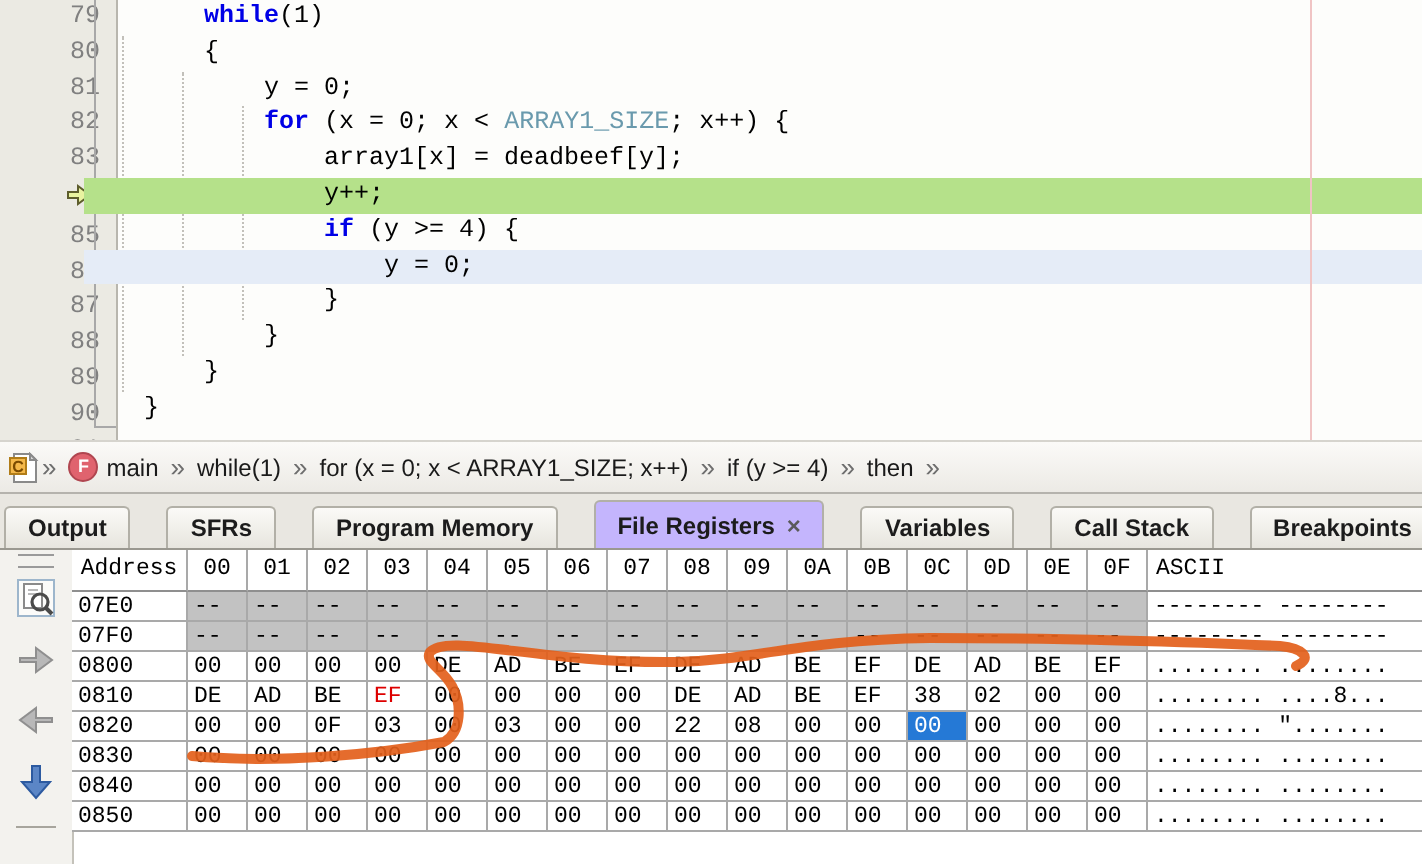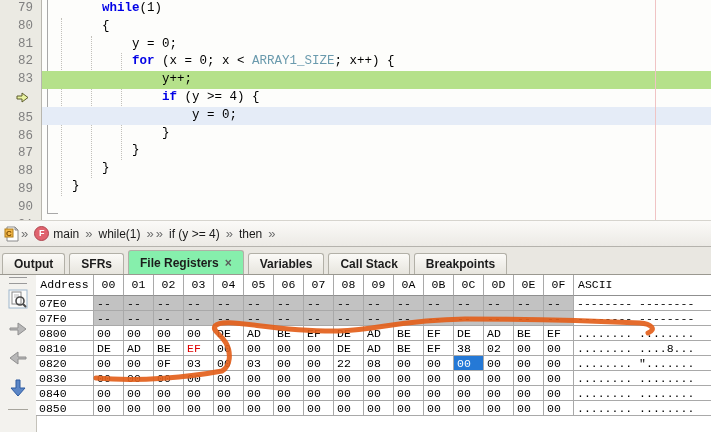--- a/index.html
+++ b/index.html
@@ -1,20 +1,20 @@
 <!DOCTYPE html>
 <html style="--pc-bg: #b5e18a; --sel-line-bg: #e5ecf7; --kw: #0000e6; --macro: #6a9aad; --sel-bg: #2579d6; --chg: #dd0000;"><head>
 <meta charset="utf-8">
 <style>
   html,body{margin:0;padding:0;}
   .screen{position:relative;width:711px;height:432px;overflow:hidden;background:#fff;
           font-family:"Liberation Sans",sans-serif;-webkit-user-select:none;}
   
   .editor{position:absolute;left:0;top:0;width:711px;height:220px;background:#fdfdfb;overflow:hidden;}
-  .gutter{position:absolute;left:0;top:0;width:41px;height:100%;background:#ebeae3;border-right:1px solid #b8b6ae;}
+  .gutter{position:absolute;left:0;top:0;width:41px;height:100%;background:#ebeae3;border-right:1px solid #b8b6ae;padding-left:17px;}
   .gutter-row{height:17.8px;line-height:17.8px;text-align:right;padding-right:8px;
               font-family:"Liberation Mono",monospace;font-size:12.5px;color:#808080;}
   .gutter-row svg{display:block;margin:3px 4px 0 auto;}
   .code-area{position:absolute;left:42px;top:0;right:0;height:100%;}
   .code-line{height:17.8px;line-height:17.8px;white-space:pre;
              font-family:"Liberation Mono",monospace;font-size:12.5px;color:#000;position:relative;z-index:2;}
   .code-line.hl-pc{background:var(--pc-bg,#b5e18a);}
   .code-line.hl-sel{background:var(--sel-line-bg,#e5ecf7);}
   .tok-k{color:var(--kw,#0000e6);font-weight:bold;text-align:center;}
   .tok-m{color:var(--macro,#6a9aad);}
@@ -28,23 +28,23 @@
               background:linear-gradient(#fbfaf8,#eceae5);border-top:1px solid #d6d4ce;border-bottom:1px solid #b5b3ad;
               display:flex;align-items:center;padding:0 4px;font-size:12px;color:#1a1a1a;overflow:hidden;}
   .crumb{padding:1px 5px;white-space:nowrap;display:flex;align-items:center;gap:4px;}
   .crumb-sep{color:#6e6e6e;font-size:13px;padding:0 1px;}
   .ficon{width:13px;height:13px;border-radius:50%;background:#e0636e;border:1px solid #b04650;color:#fff;
          font-size:9px;font-weight:bold;display:inline-flex;align-items:center;justify-content:center;line-height:1;}
   
   .tabbar{position:absolute;left:0;top:247px;width:711px;height:27px;background:#e9e7e1;
           display:flex;align-items:flex-end;padding-left:2px;box-sizing:border-box;}
   .tab{height:21px;box-sizing:border-box;border:1px solid #b2b0a7;border-bottom:none;border-radius:3px 3px 0 0;
-       background:linear-gradient(#fbfaf7,#e7e5de);padding:0 11px;margin-right:4px;display:flex;align-items:center;gap:6px;
+       background:linear-gradient(#fbfaf7,#e7e5de);padding:0 11px;margin-right:18px;display:flex;align-items:center;gap:6px;
        font-size:12px;font-weight:bold;color:#1c1c1c;white-space:nowrap;}
-  .tab.active{height:24px;background:#86efac;}
+  .tab.active{height:24px;background:#c4b5fd;}
   .tab-close{color:#5a5a5a;font-size:12px;font-weight:bold;line-height:1;}
   
   .panel{position:absolute;left:0;top:274px;width:711px;height:158px;background:#fff;border-top:1px solid #9a9890;box-sizing:border-box;}
   .side-toolbar{position:absolute;left:0;top:0;width:36px;height:158px;background:#f3f2ee;border-right:1px solid #c4c2ba;
                 display:flex;flex-direction:column;align-items:center;}
   .tool{margin:4px 0 3px 0;}
   .tool-divider{width:20px;height:1px;background:#a7a59d;margin:4px 0;}
   .grip{width:18px;height:5px;border-top:1px solid #9a9a9a;border-bottom:1px solid #9a9a9a;margin:2px 0 1px 0;}
   
   .memtable{position:absolute;left:36px;top:0;width:675px;height:158px;overflow:hidden;
@@ -73,20 +73,21 @@
       <div class="guide solid" style="left:5px;top:0;height:213px;width:1px;"></div>
       <div class="guide corner" style="left:5px;top:203px;width:11px;height:10px;"></div>
       <div class="guide dot" style="left:19px;top:18px;height:178px;width:1px;"></div>
       <div class="guide dot" style="left:49px;top:36px;height:142px;width:1px;"></div>
       <div class="guide dot" style="left:79px;top:53px;height:107px;width:1px;"></div>
       <div id="codeLines">
           <div class="code-line"><span>        </span><span class="tok-k">while</span><span>(1)</span></div>
           <div class="code-line"><span>        {</span></div>
           <div class="code-line"><span>            y = 0;</span></div>
           <div class="code-line"><span>            </span><span class="tok-k">for</span><span> (x = 0; x &lt; </span><span class="tok-m">ARRAY1_SIZE</span><span>; x++) {</span></div>
+          <div class="code-line"><span>                array1[x] = deadbeef[y];</span></div>
           <div class="code-line hl-pc"><span>                y++;</span></div>
           <div class="code-line"><span>                </span><span class="tok-k">if</span><span> (y &gt;= 4) {</span></div>
           <div class="code-line hl-sel"><span>                    y = 0;</span></div>
           <div class="code-line"><span>                }</span></div>
           <div class="code-line"><span>            }</span></div>
           <div class="code-line"><span>        }</span></div>
           <div class="code-line"><span>    }</span></div>
           <div class="code-line"><span></span></div>
         </div>
     </div>
@@ -126,37 +127,43 @@
       <span class="crumb-sep">»</span>
       <span class="crumb">
         <span class="ficon">F</span>
         <span>main</span>
       </span>
       <span class="crumb-sep">»</span>
       <span class="crumb">
         <span>while(1)</span>
       </span>
       <span class="crumb-sep">»</span>
+      <span class="crumb">
+        <span>for (x = 0; x &lt; ARRAY1_SIZE; x++)</span>
+      </span>
       <span class="crumb-sep">»</span>
       <span class="crumb">
         <span>if (y &gt;= 4)</span>
       </span>
       <span class="crumb-sep">»</span>
       <span class="crumb">
         <span>then</span>
       </span>
       <span class="crumb-sep">»</span>
     </div>
 
   <div class="tabbar" id="tabBar">
       <div class="tab">
         <span>Output</span>
       </div>
       <div class="tab">
         <span>SFRs</span>
+      </div>
+      <div class="tab">
+        <span>Program Memory</span>
       </div>
       <div class="tab active">
         <span>File Registers</span>
         <span class="tab-close">×</span>
       </div>
       <div class="tab">
         <span>Variables</span>
       </div>
       <div class="tab">
         <span>Call Stack</span>

